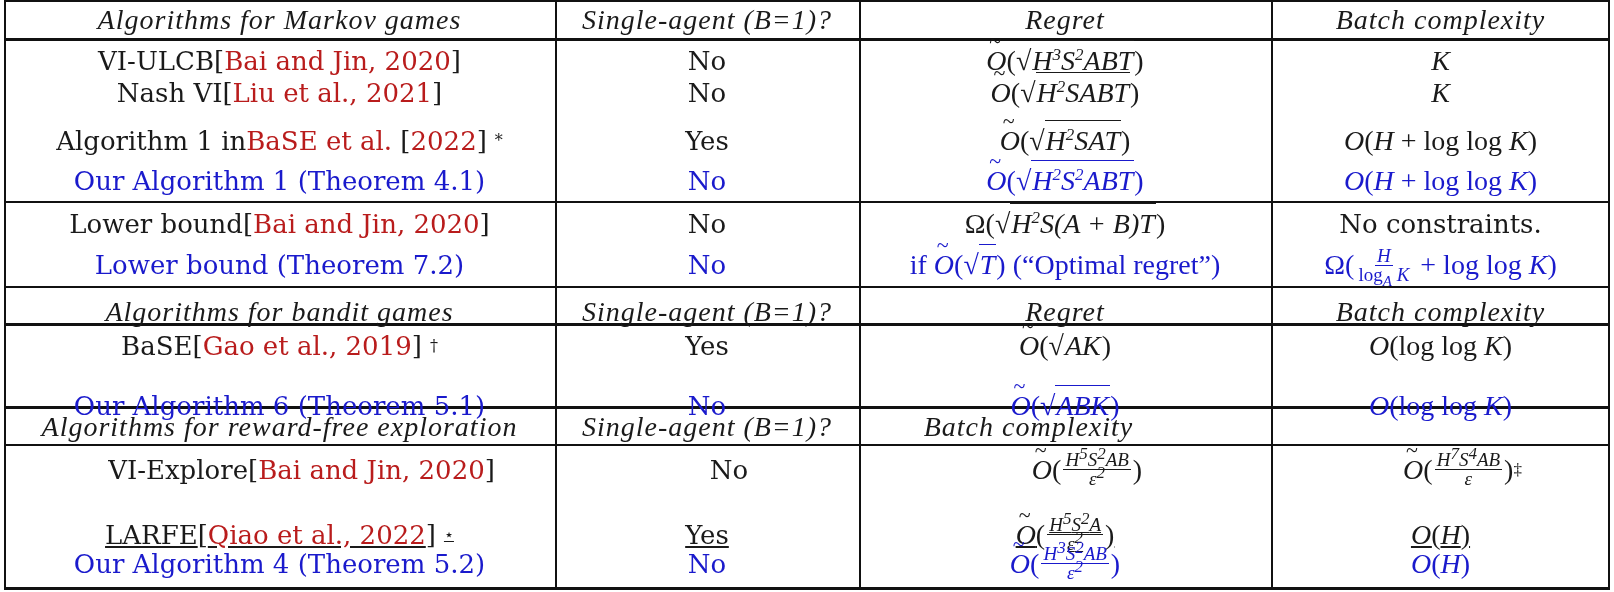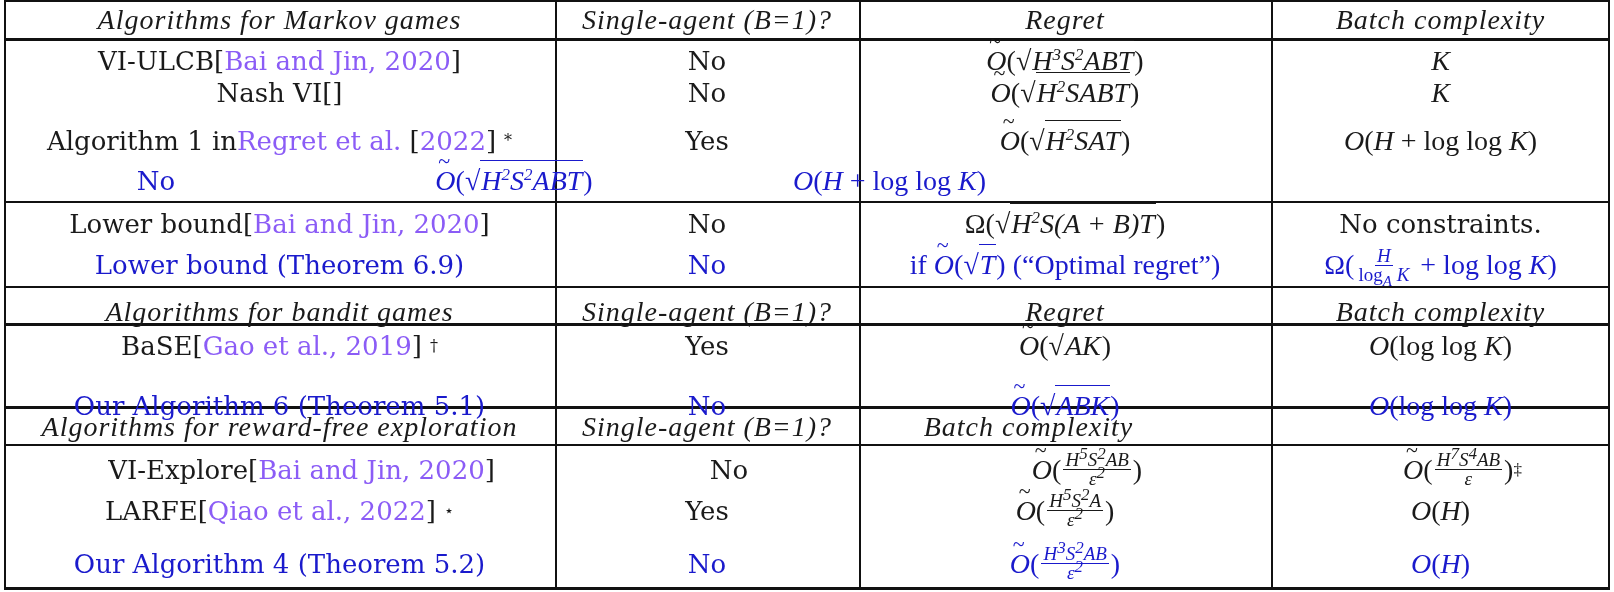--- a/index.html
+++ b/index.html
@@ -17,21 +17,21 @@
       height: 100%; white-space: nowrap; box-sizing: border-box;
     }
     .c0 { width: 551px; }
     .c1 { width: 304px; }
     .c2 { width: 412px; }
     .c3 { width: 339px; }
     .vline { position: absolute; top: 0; width: 2px; background: #111; height: 590px; }
     .hline { position: absolute; left: 0; width: 1606px; background: #111; }
     .it { font-style: italic; font-family: "Liberation Serif", "DejaVu Serif", serif; font-size: 28px; letter-spacing: 1px; }
     .blue { color: #1a1acc; }
-    .cite { color: #8b5cf6; }
+    .cite { color: #b91c1c; }
     .mathit { font-style: italic; font-family: "Liberation Serif", serif; }
     .math { font-family: "Liberation Serif", serif; font-size: 28px; }
     .sup { font-size: 17px; vertical-align: super; line-height: 0; }
     .tilde { position: relative; display: inline-block; }
     .tilde::before { content: "~"; position: absolute; top: -17px; left: 3px; font-size: 22px; font-style: normal; }
     .sqrt { display: inline-block; }
     .sqrt .rad { border-top: 1.5px solid currentColor; padding: 4px 1px; }
     .frac { display: inline-flex; flex-direction: column; align-items: center; vertical-align: middle; font-size: 19px; line-height: 18px; margin: 0 2px; }
     .frac .num { border-bottom: 1.5px solid currentColor; padding: 0 2px; }
     .frac .den { padding: 0 2px; }
@@ -71,43 +71,44 @@
     </div>
     <div class="cell c1">No</div>
     <div class="cell c2 math">
       <span class="mathit tilde">O</span>(<span class="sqrt">√<span class="rad mathit">H<span class="sup">3</span>S<span class="sup">2</span>ABT</span></span>)
     </div>
     <div class="cell c3 math mathit">K</div>
   </div>
 
   <div class="row" style="top:73px;height:40px;">
     <div class="cell c0">
-      <span>Nash VI </span>[]
+      <span>Nash VI </span>[<span class="cite">Liu et al., 2021</span>]
     </div>
     <div class="cell c1">No</div>
     <div class="cell c2 math">
       <span class="mathit tilde">O</span>(<span class="sqrt">√<span class="rad mathit">H<span class="sup">2</span>SABT</span></span>)
     </div>
     <div class="cell c3 math mathit">K</div>
   </div>
 
   <div class="row" style="top:121px;height:40px;">
     <div class="cell c0">
-      <span>Algorithm 1 in </span><span class="cite">Regret et al.</span>&nbsp;[<span class="cite">2022</span>]<span class="note">*</span>
+      <span>Algorithm 1 in </span><span class="cite">BaSE et al.</span>&nbsp;[<span class="cite">2022</span>]<span class="note">*</span>
     </div>
     <div class="cell c1">Yes</div>
     <div class="cell c2 math">
       <span class="mathit tilde">O</span>(<span class="sqrt">√<span class="rad mathit">H<span class="sup">2</span>SAT</span></span>)
     </div>
     <div class="cell c3 math">
       <span class="mathit">O</span>(<span class="mathit">H</span>&nbsp;+&nbsp;log&nbsp;log&nbsp;<span class="mathit">K</span>)
     </div>
   </div>
 
   <div class="row blue" style="top:161px;height:40px;">
+    <div class="cell c0">Our Algorithm 1 (Theorem 4.1)</div>
     <div class="cell c1">No</div>
     <div class="cell c2 math">
       <span class="mathit tilde">O</span>(<span class="sqrt">√<span class="rad mathit">H<span class="sup">2</span>S<span class="sup">2</span>ABT</span></span>)
     </div>
     <div class="cell c3 math">
       <span class="mathit">O</span>(<span class="mathit">H</span>&nbsp;+&nbsp;log&nbsp;log&nbsp;<span class="mathit">K</span>)
     </div>
   </div>
 
   <div class="row" style="top:203px;height:41px;">
@@ -115,21 +116,21 @@
       <span>Lower bound </span>[<span class="cite">Bai and Jin, 2020</span>]
     </div>
     <div class="cell c1">No</div>
     <div class="cell c2 math">
       Ω(<span class="sqrt">√<span class="rad mathit">H<span class="sup">2</span>S(A + B)T</span></span>)
     </div>
     <div class="cell c3">No constraints.</div>
   </div>
 
   <div class="row blue" style="top:244px;height:42px;">
-    <div class="cell c0">Lower bound (Theorem 6.9)</div>
+    <div class="cell c0">Lower bound (Theorem 7.2)</div>
     <div class="cell c1">No</div>
     <div class="cell c2 math">
       if&nbsp;<span class="mathit tilde">O</span>(<span class="sqrt">√<span class="rad mathit">T</span></span>)&nbsp;(“Optimal regret”)
     </div>
     <div class="cell c3 math">
       Ω(<span class="frac">
           <span class="num mathit">H</span>
           <span class="den">log<span class="sub mathit">A</span>&nbsp;<span class="mathit">K</span></span>
         </span>&nbsp;+&nbsp;log&nbsp;log&nbsp;<span class="mathit">K</span>)
     </div>
@@ -184,21 +185,21 @@
         </span>)
     </div>
     <div class="cell c3 math">
       <span class="mathit tilde">O</span>(<span class="frac">
           <span class="num mathit">H<span class="sup">7</span>S<span class="sup">4</span>AB</span>
           <span class="den mathit">ε</span>
         </span>)<span class="sup">‡</span>
     </div>
   </div>
 
-  <div class="row" style="top:487px;height:47px;">
+  <div class="row" style="top:511px;height:47px;text-decoration:underline;">
     <div class="cell c0">
       <span>LARFE </span>[<span class="cite">Qiao et al., 2022</span>]<span class="note">⋆</span>
     </div>
     <div class="cell c1">Yes</div>
     <div class="cell c2 math">
       <span class="mathit tilde">O</span>(<span class="frac">
           <span class="num mathit">H<span class="sup">5</span>S<span class="sup">2</span>A</span>
           <span class="den mathit">ε<span class="sup">2</span></span>
         </span>)
     </div>

